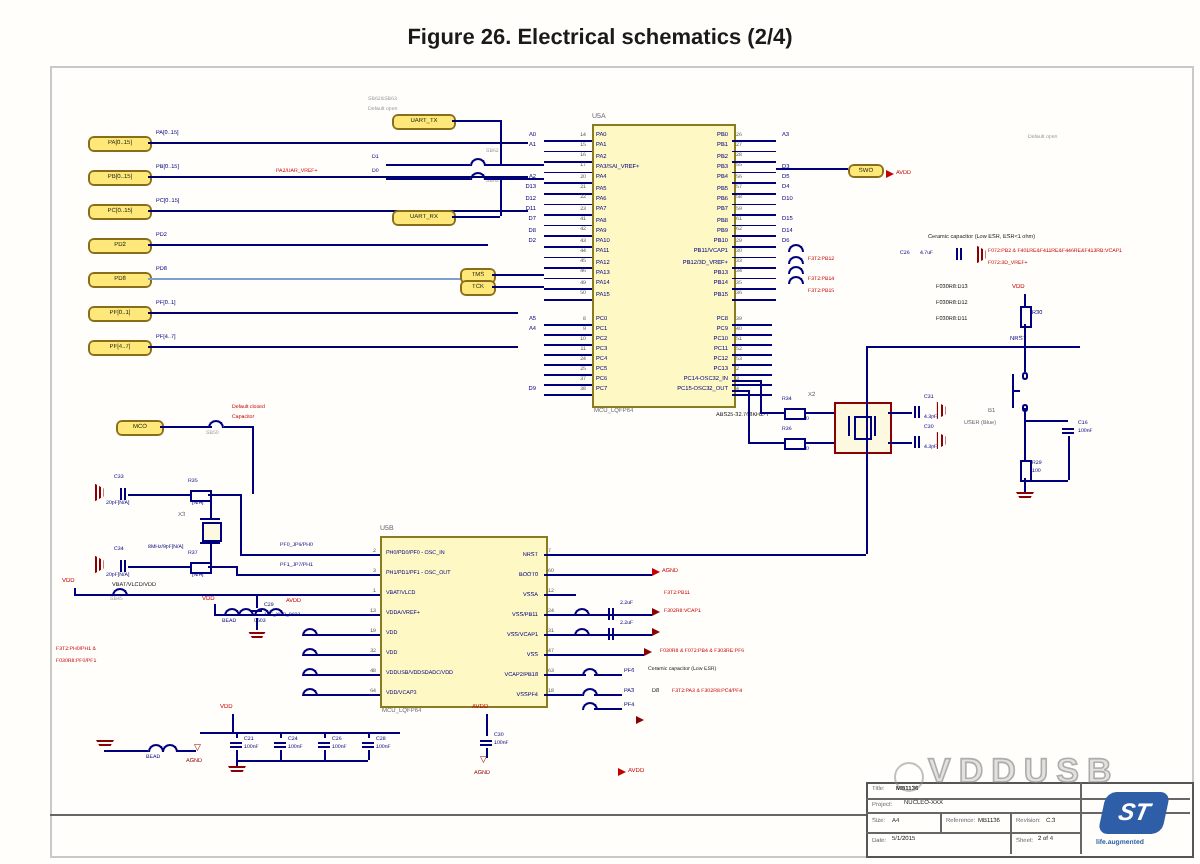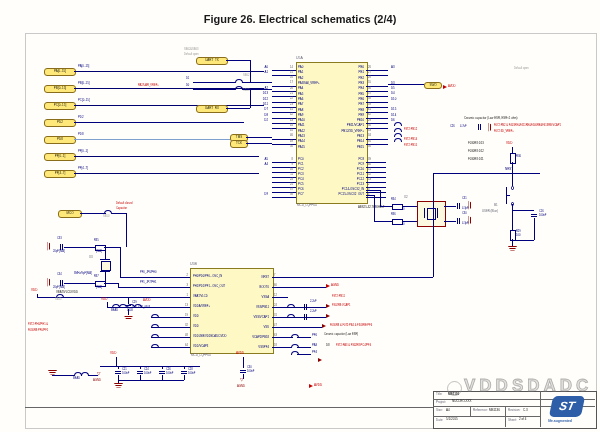--- a/index.html
+++ b/index.html
@@ -587,15 +587,15 @@
   <div class="t gr2 fs3" style="left:508px;top:408.7px">Revision:</div>
   <div class="t blk fs3" style="left:523px;top:408.5px">C.3</div>
   <div class="t gr2 fs3" style="left:436px;top:418.5px">Date:</div>
   <div class="t blk fs3" style="left:446px;top:418.3px">5/1/2015</div>
   <div class="t gr2 fs3" style="left:508px;top:418.5px">Sheet:</div>
   <div class="t blk fs3" style="left:519px;top:418.3px">2 of 4</div>
   <div class="stl" style="left:551px;top:396px">ST</div>
   <div class="t b" style="left:548px;top:419.5px;font-size:3.4px;color:#2e5ea8">life.augmented</div>
 
   <div class="wm-circle" style="left:447px;top:381px"></div>
-  <div class="wm-text" style="left:464px;top:376px">VDDSDADC</div>
+  <div class="wm-text" style="left:464px;top:376px">VDDUSB</div>
 
 </div>
 
 </body></html>

